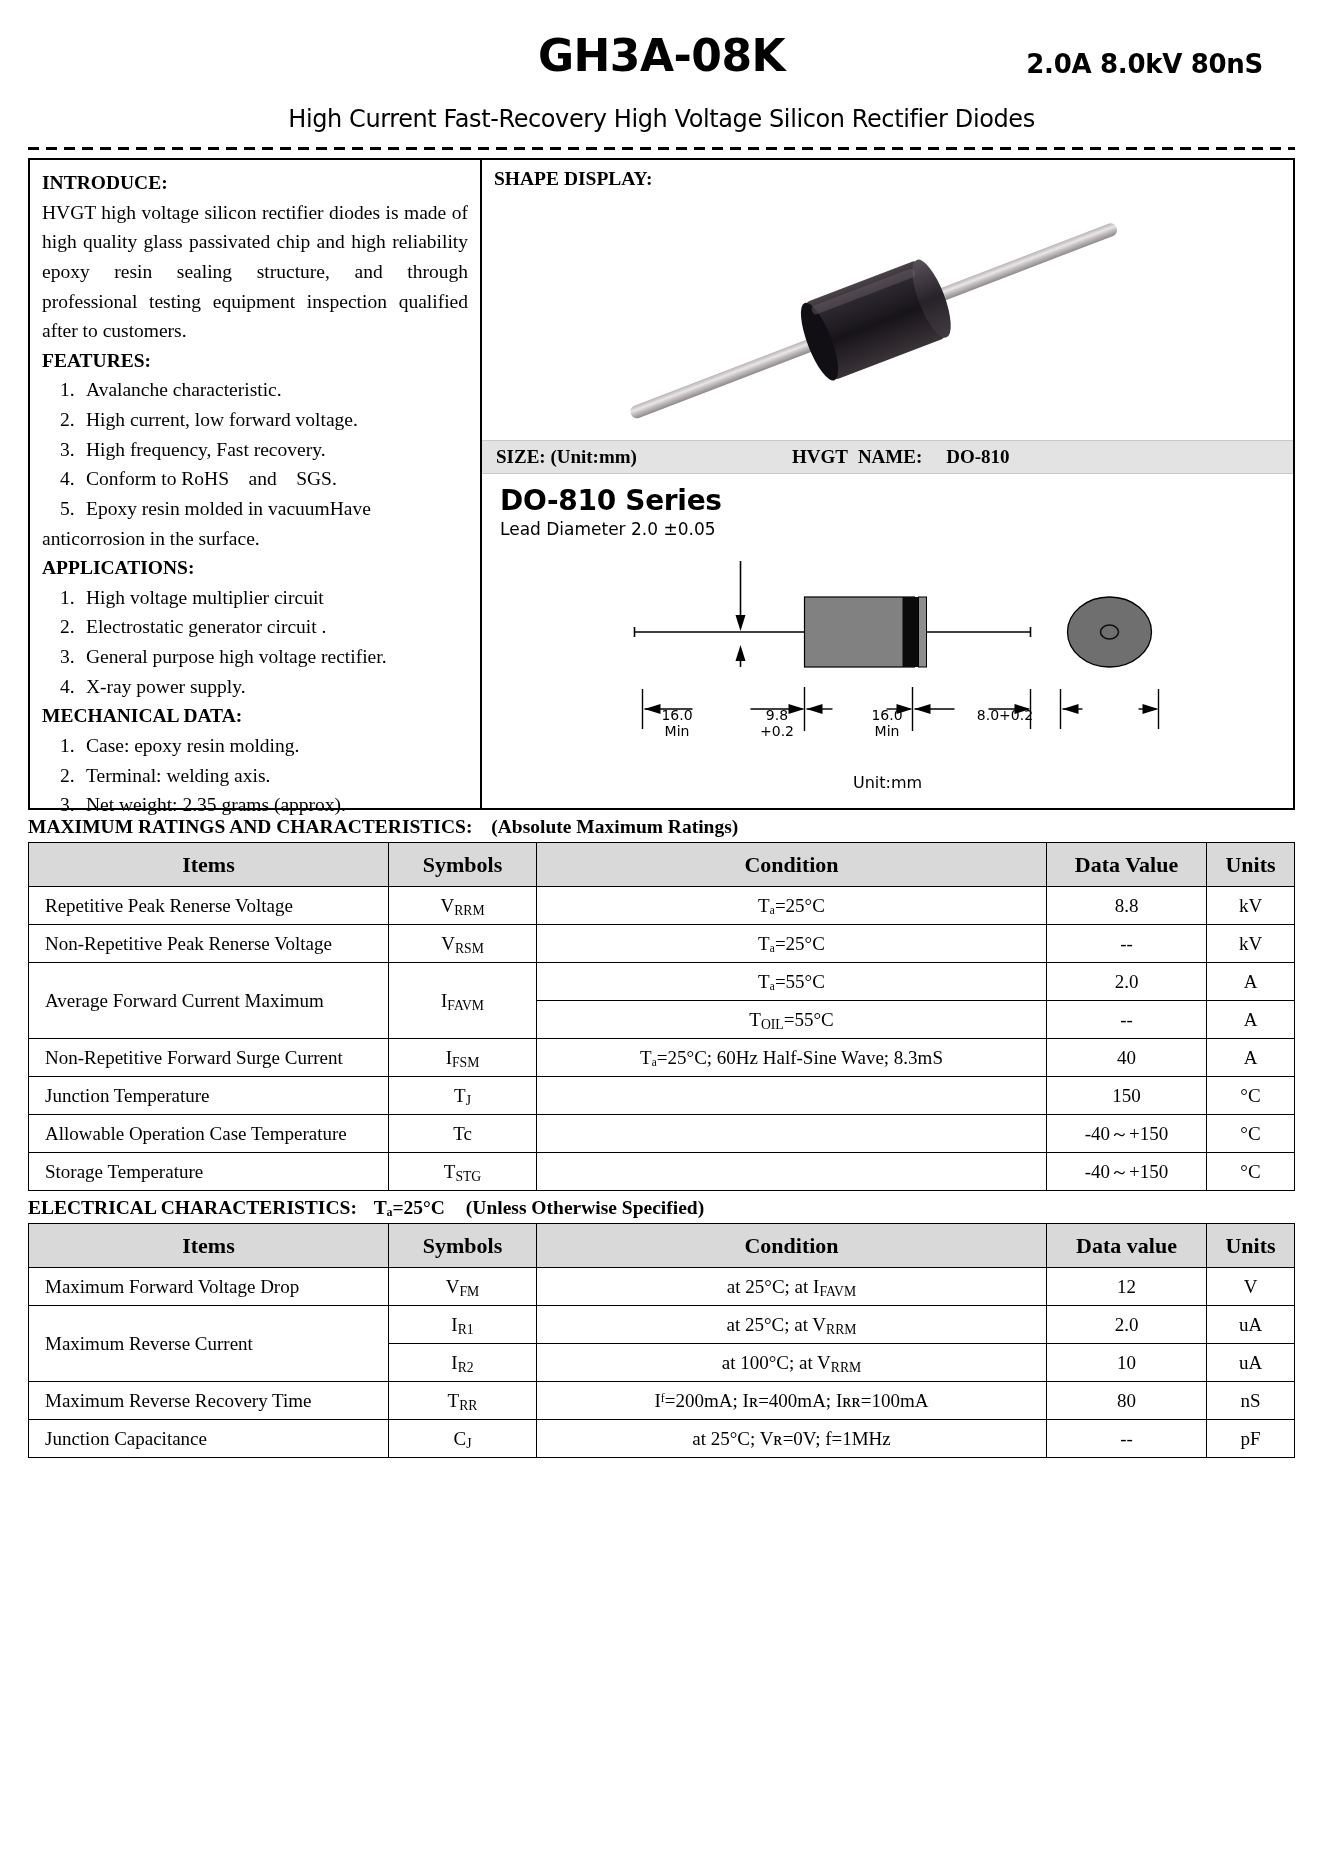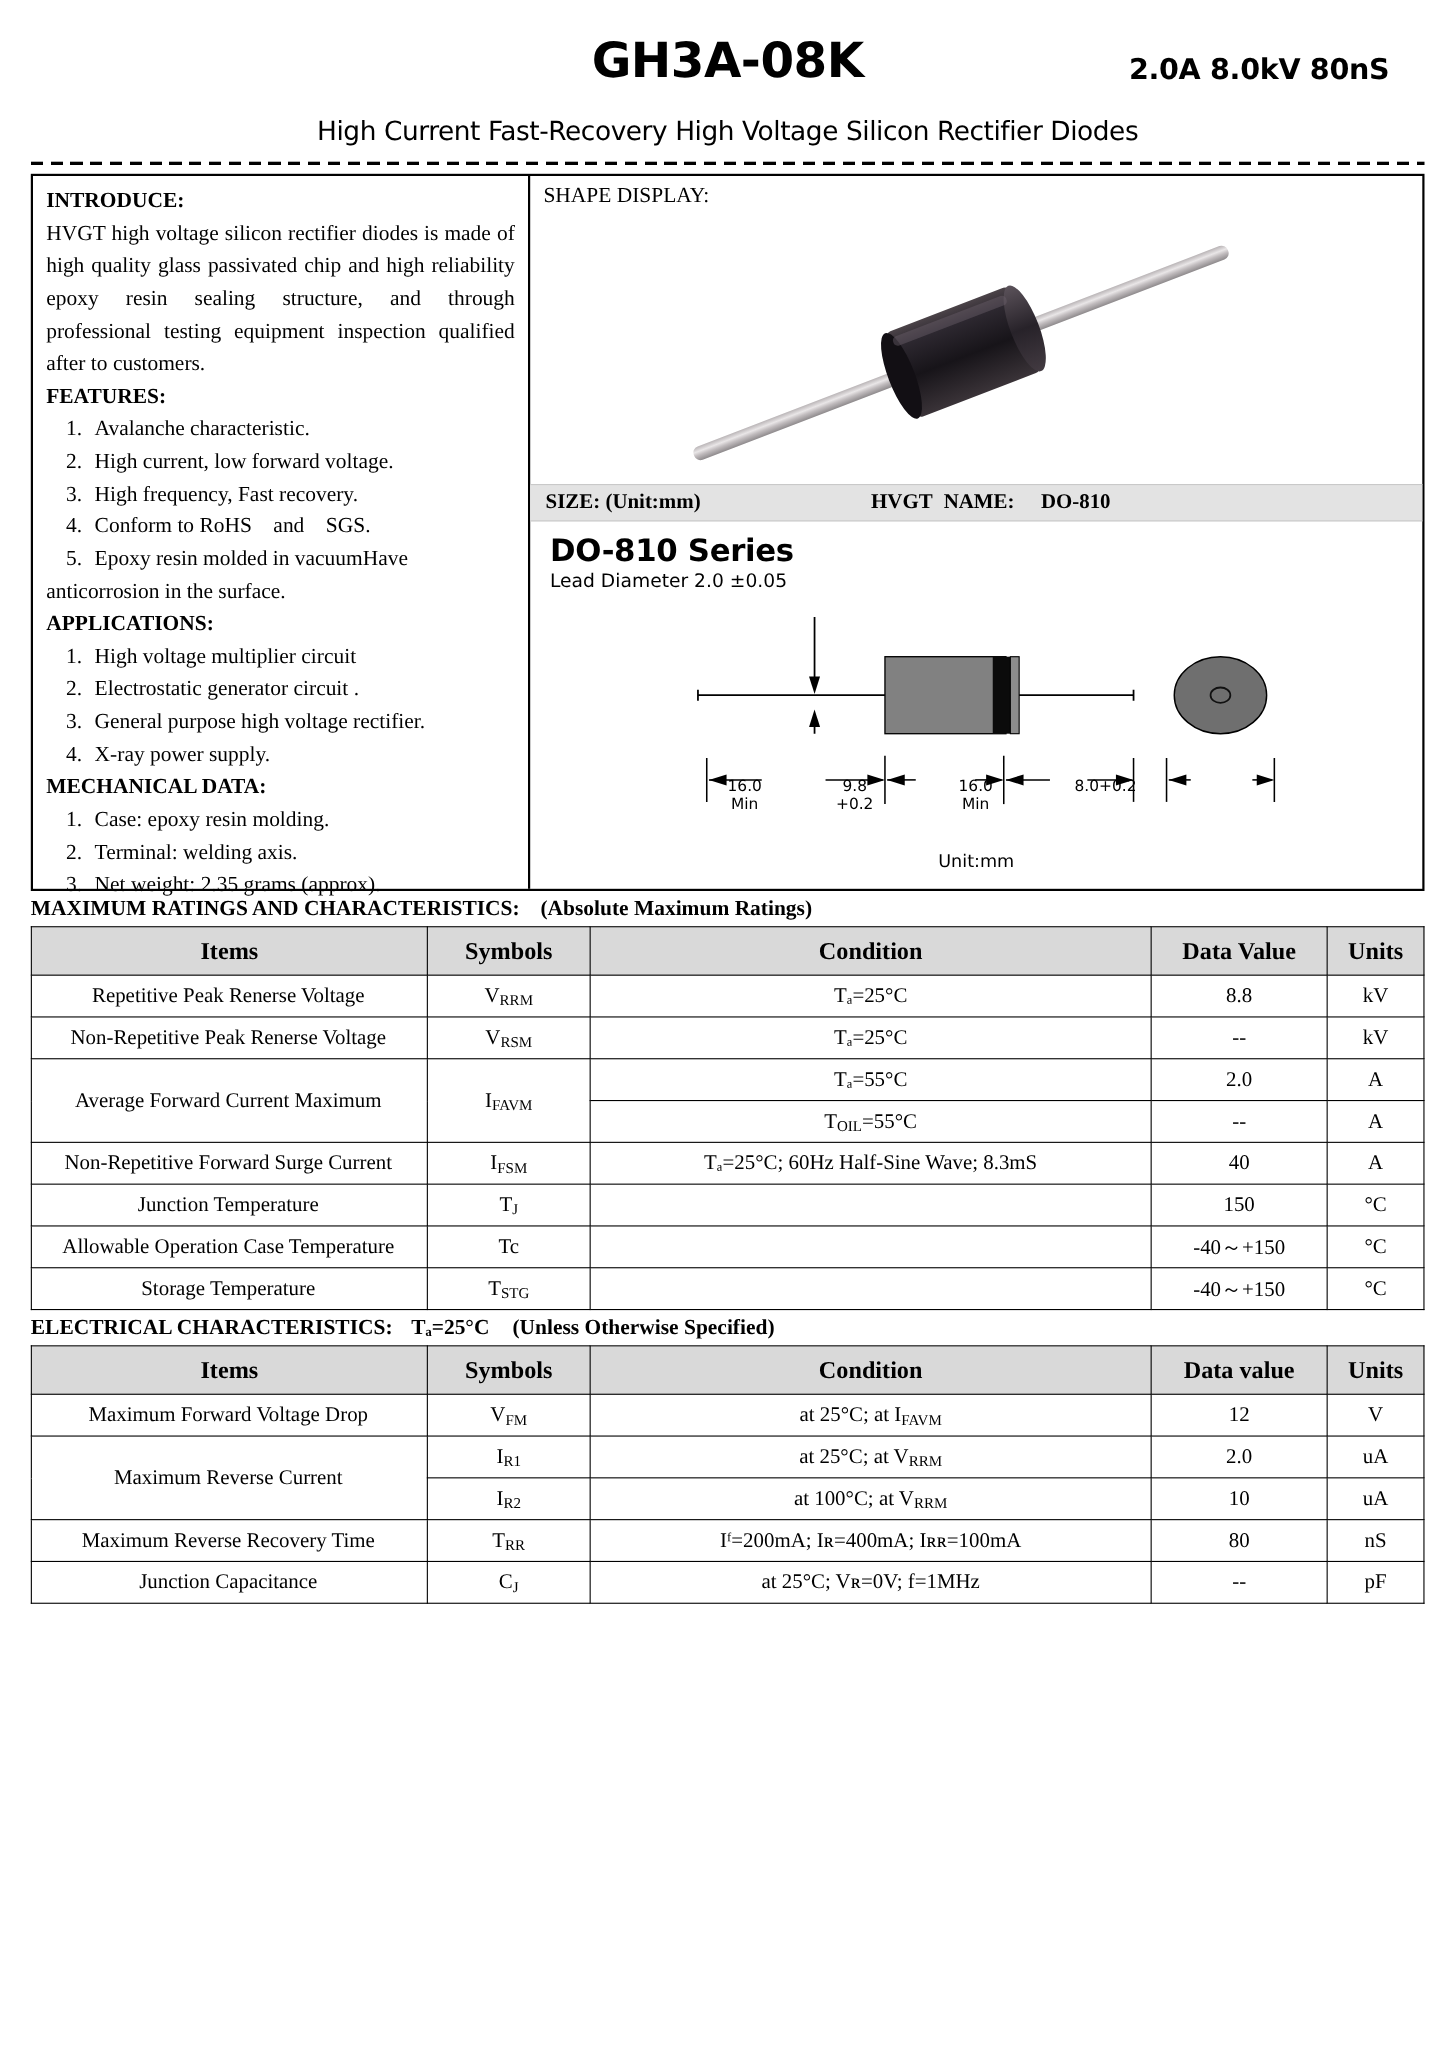--- a/index.html
+++ b/index.html
@@ -66,21 +66,21 @@
     margin:0;
     font-size:19.5px;
     line-height:1.52;
   }
   ol.numlist { list-style:none; margin:0; padding:0; }
   ol.numlist li { padding-left:0; display:flex; }
   ol.numlist li .num { width:44px; padding-left:18px; }
   .hang { margin:0; }
 
   .rightcol { flex:1; position:relative; }
-  .shape-head { font-weight:normal; font-size:19.5px; padding:8px 12px 0 12px; }
+  .shape-head { font-weight:bold; font-size:19.5px; padding:8px 12px 0 12px; }
 
   .photo-area { height:250px; position:relative; }
   .sizebar {
     background:#e3e3e3;
     height:34px;
     display:flex;
     align-items:center;
     font-weight:bold;
     font-size:19px;
     border-top:1px solid #c9c9c9;
@@ -139,22 +139,22 @@
     height:38px;
     padding:2px 4px;
   }
   table.dt thead th {
     background:#d9d9d9;
     font-weight:bold;
     font-size:22px;
     height:44px;
   }
   table.dt td.item {
-    text-align:center;
-    padding-left:2px;
+    text-align:left;
+    padding-left:16px;
   }
   .c1 { width:360px; }
   .c2 { width:148px; }
   .c3 { width:auto; }
   .c4 { width:160px; }
   .c5 { width:88px; }
   sub { font-size:0.72em; vertical-align:baseline; position:relative; top:0.22em; }
 </style>
 </head>
 <body>

